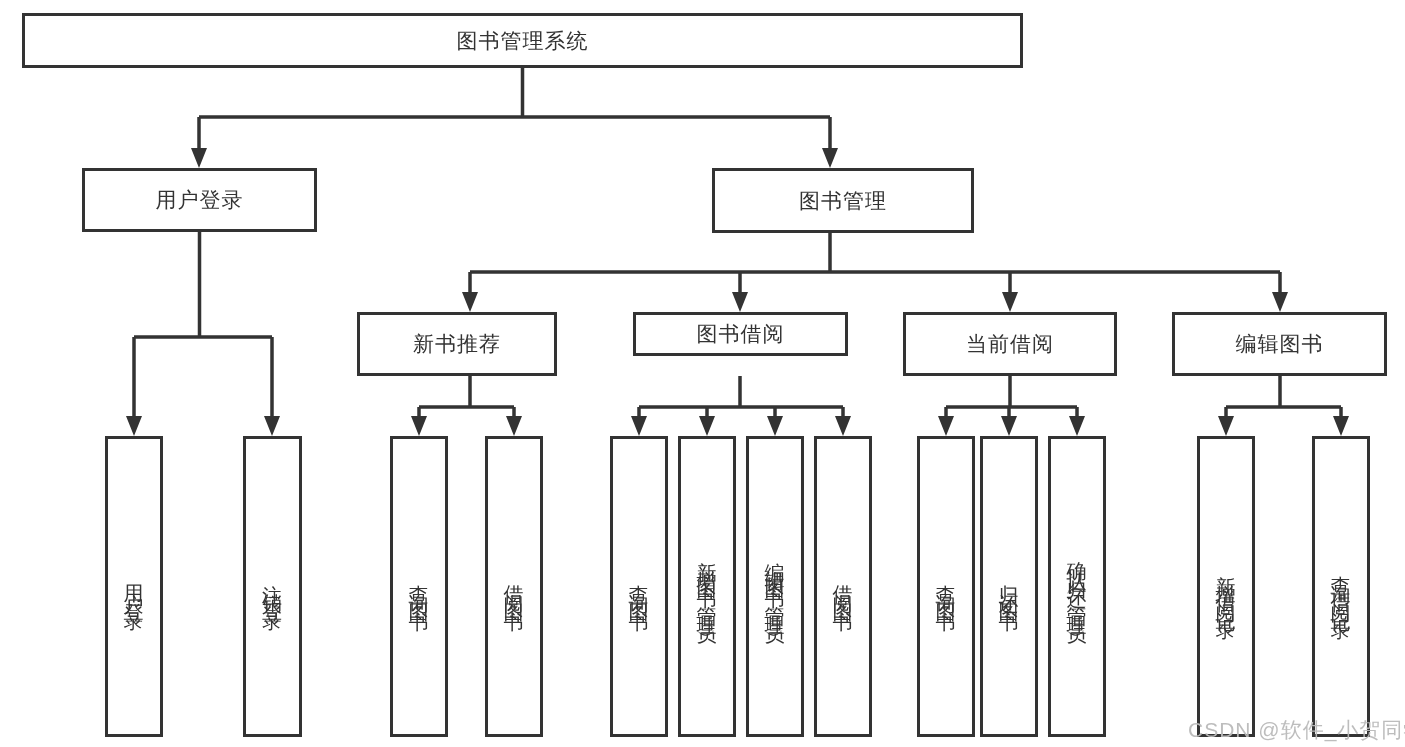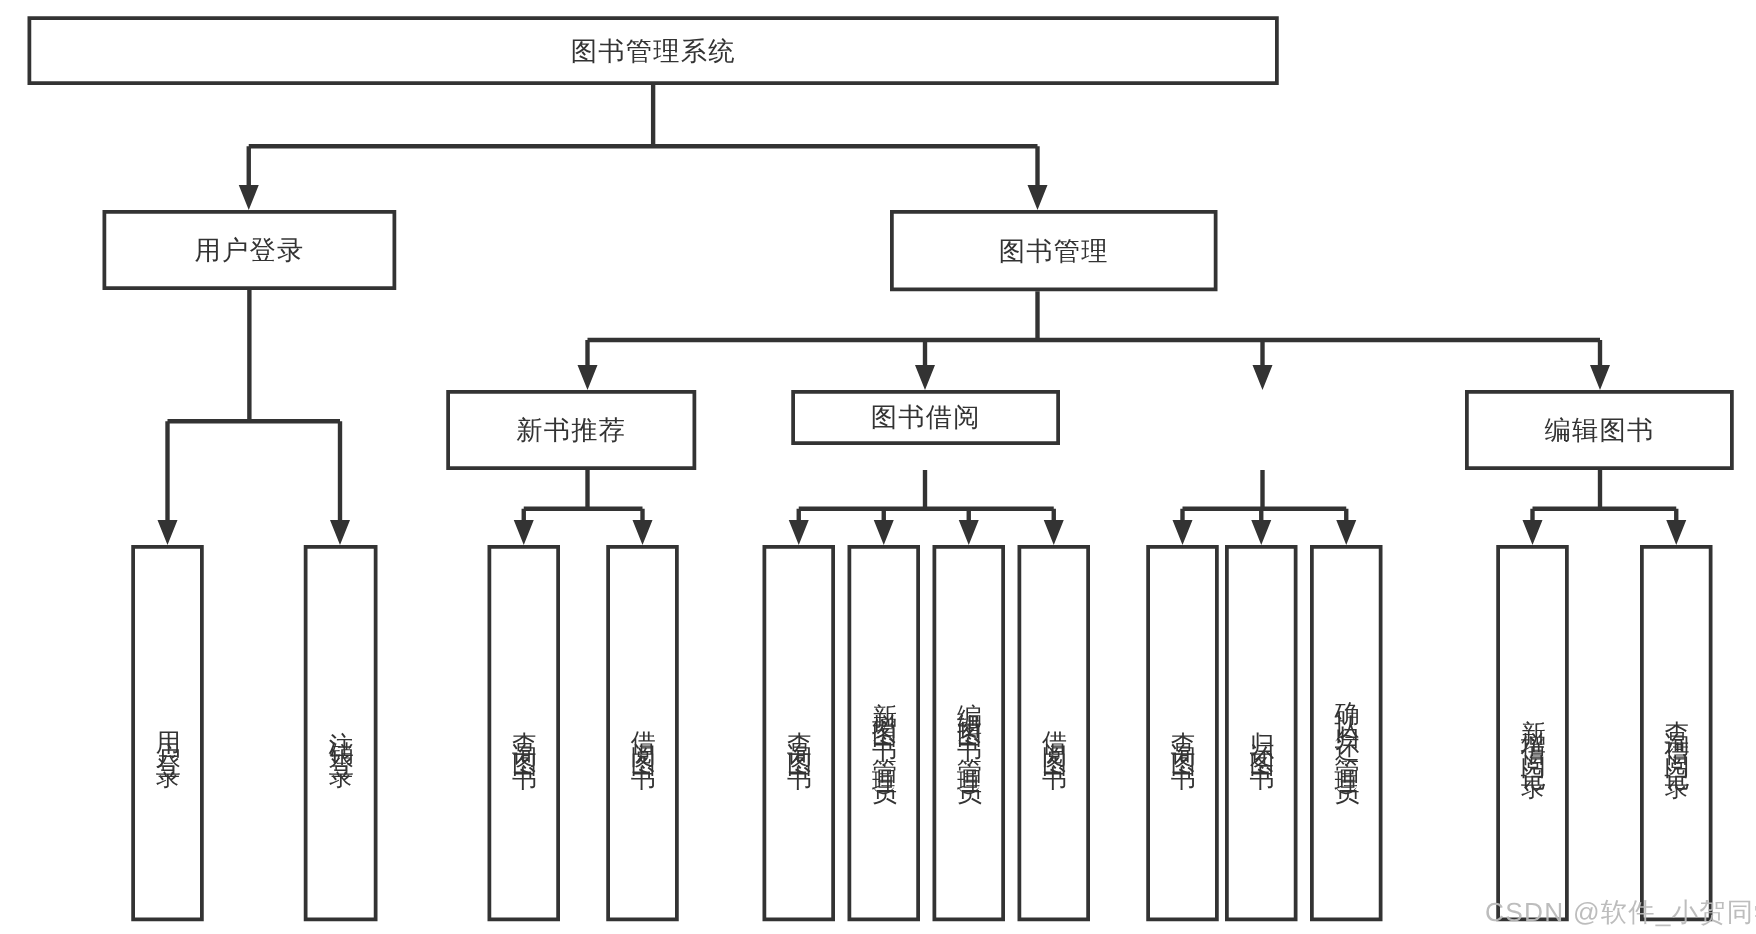--- a/index.html
+++ b/index.html
@@ -95,20 +95,23 @@
   <div class="box" style="left:712px; top:168px; width:262px; height:65px;">
     <span>图书管理</span>
   </div>
 
   <div class="box" style="left:357px; top:312px; width:200px; height:64px;">
     <span>新书推荐</span>
   </div>
   <div class="box" style="left:633px; top:312px; width:215px; height:44px;">
     <span>图书借阅</span>
   </div>
+  <div class="box" style="left:903px; top:312px; width:214px; height:64px;">
+    <span>当前借阅</span>
+  </div>
   <div class="box" style="left:1172px; top:312px; width:215px; height:64px;">
     <span>编辑图书</span>
   </div>
 
   <div class="box leaf" style="left:105px; top:436px; width:58px; height:301px;">
     <span>用户登录</span>
   </div>
   <div class="box leaf" style="left:243px; top:436px; width:59px; height:301px;">
     <span>注销登录</span>
   </div>

